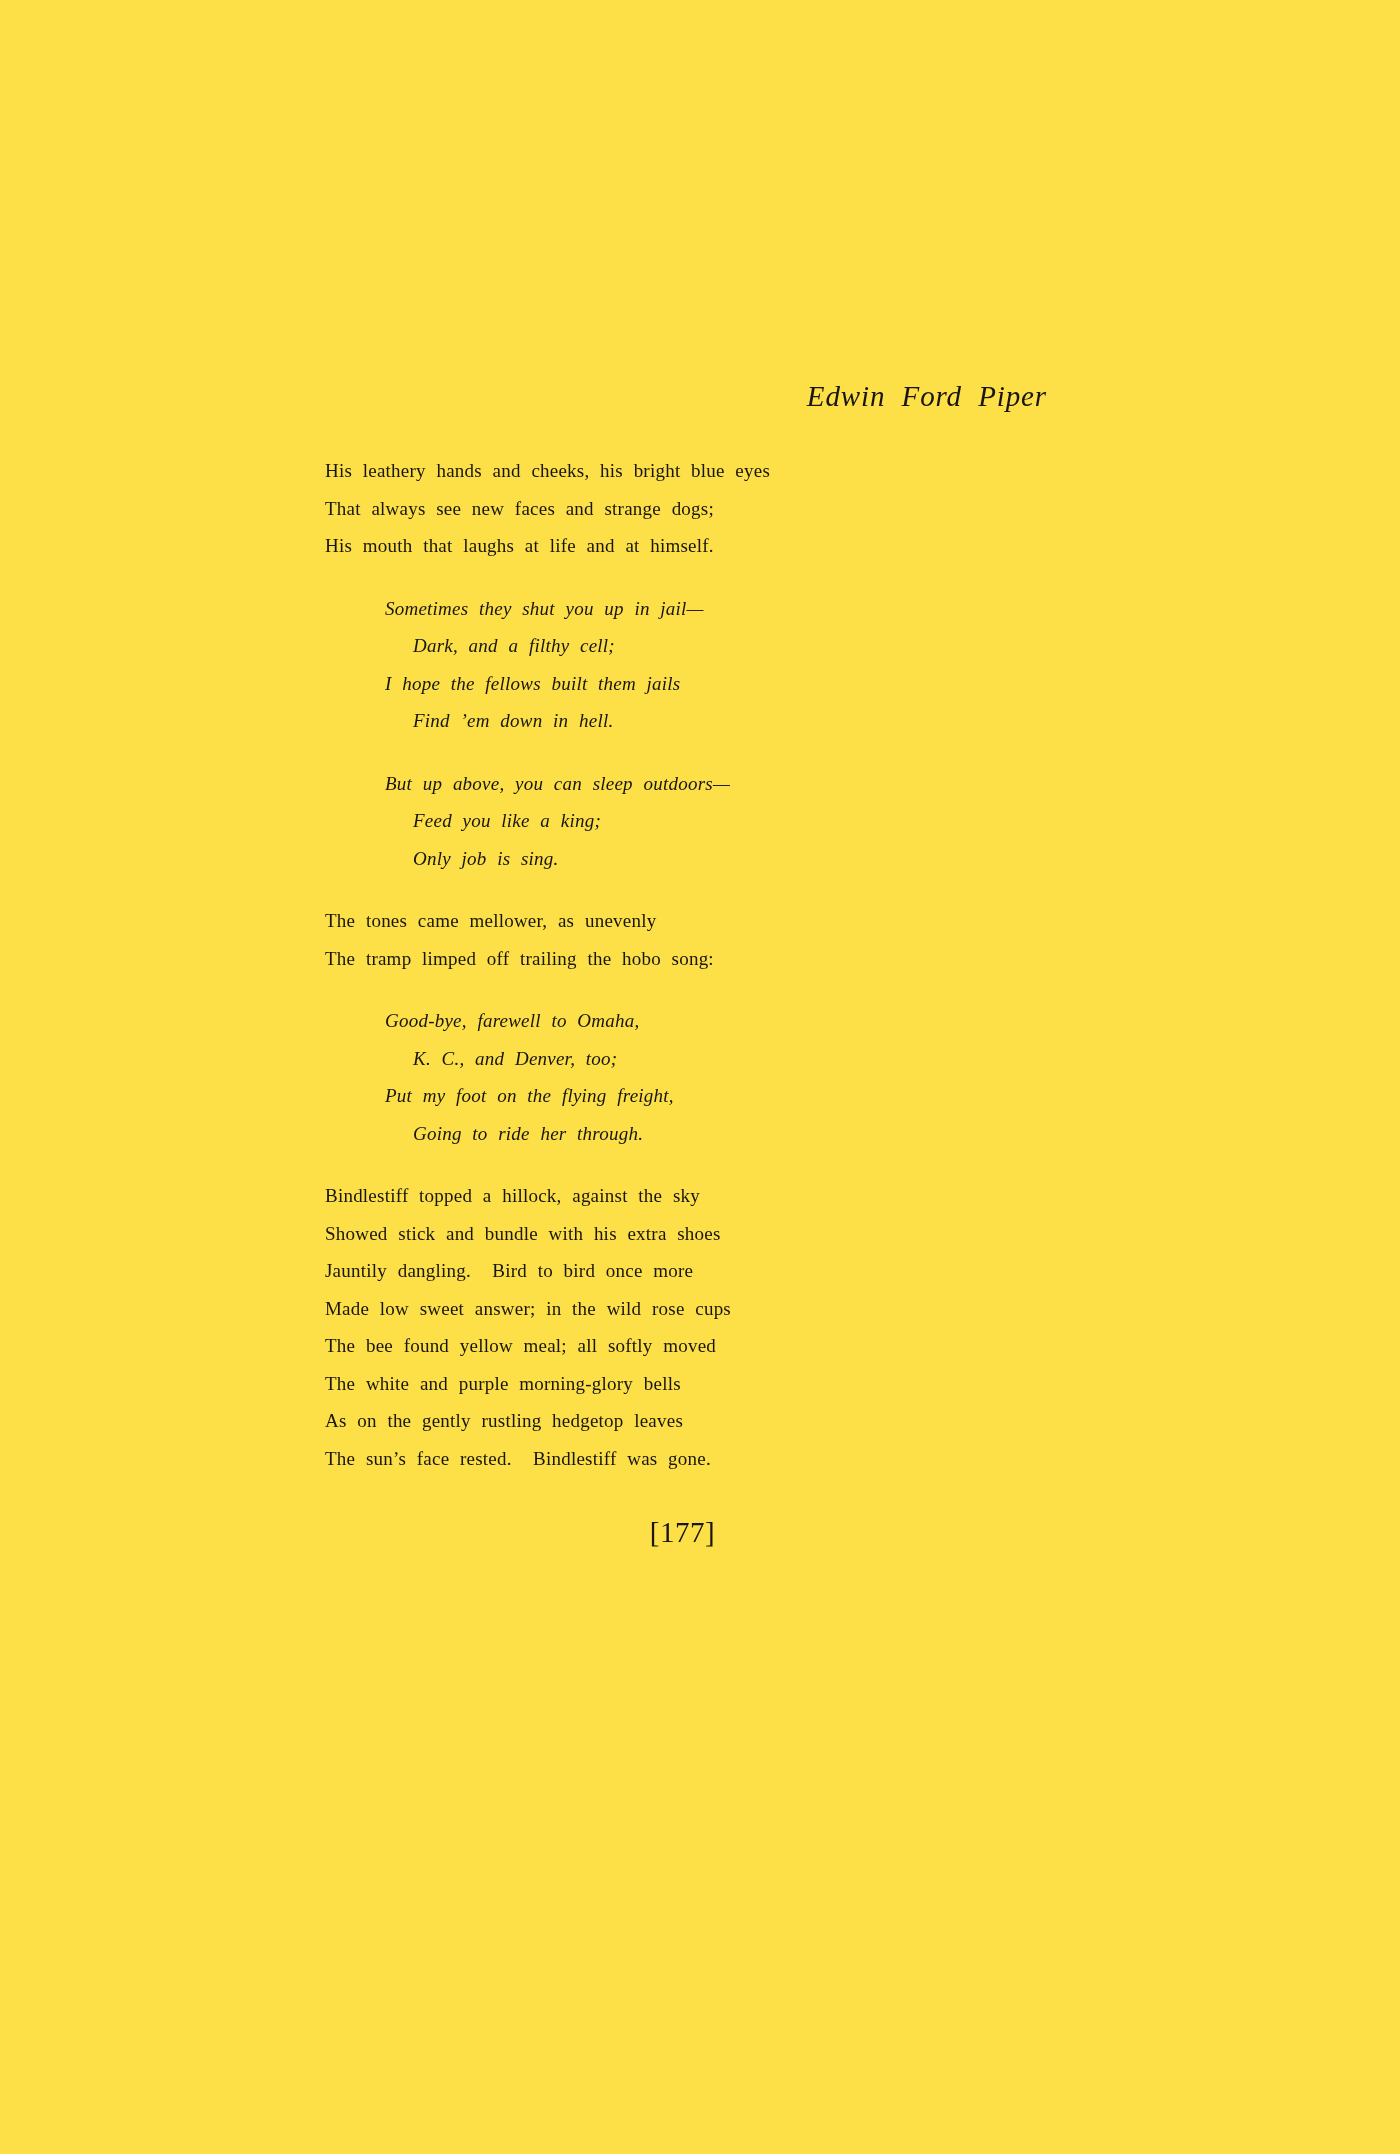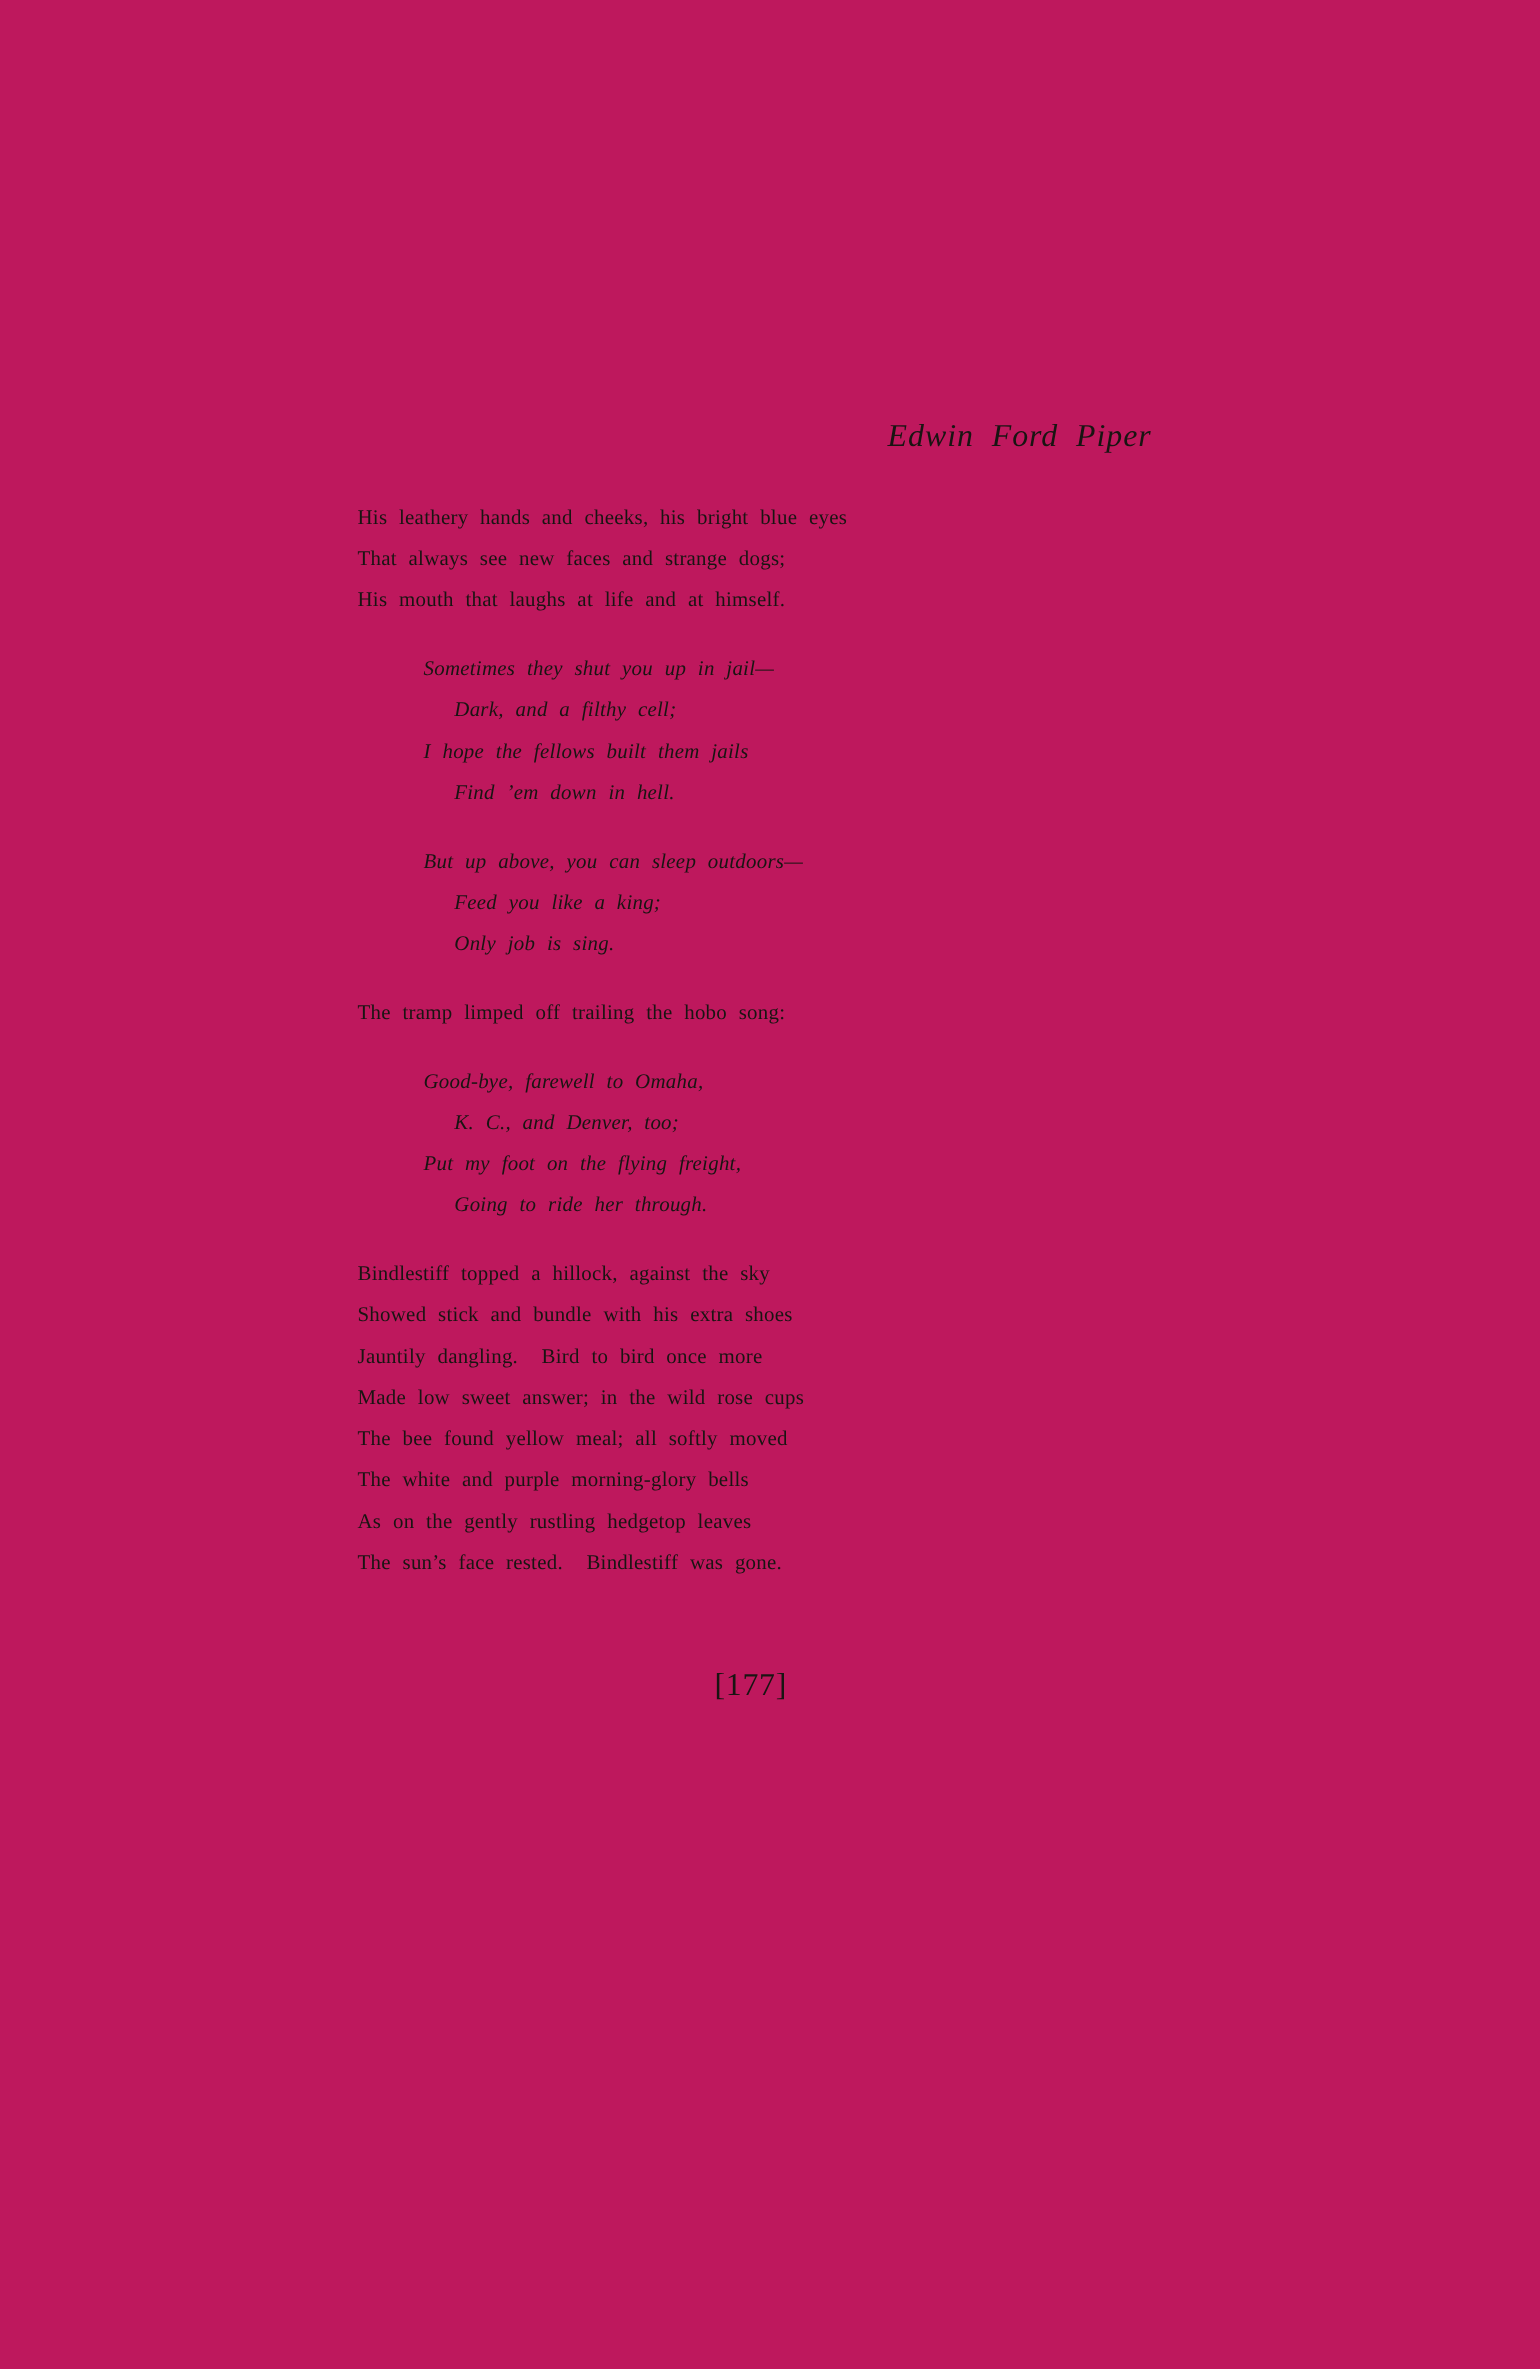--- a/index.html
+++ b/index.html
@@ -59,41 +59,42 @@
     padding-left: 40px;
     box-sizing: border-box;
     text-align: center;
     font-size: 29px;
     letter-spacing: 0.02em;
   }
 </style>
 </head>
 <body style="background: rgb(255, 255, 255);">
 
-<div class="page" style="background: #be185d; color: rgb(24, 21, 18);">
+<div class="page" style="background: #fde047; color: rgb(24, 21, 18);">
   <div class="running-header">Edwin Ford Piper</div>
 
   <div class="poem">
       <div class="stanza roman">
         <div class="line i0">His leathery hands and cheeks, his bright blue eyes</div>
         <div class="line i0">That always see new faces and strange dogs;</div>
         <div class="line i0">His mouth that laughs at life and at himself.</div>
       </div>
       <div class="stanza italic">
         <div class="line i1">Sometimes they shut you up in jail—</div>
         <div class="line i2">Dark, and a filthy cell;</div>
         <div class="line i1">I hope the fellows built them jails</div>
         <div class="line i2">Find ’em down in hell.</div>
       </div>
       <div class="stanza italic">
         <div class="line i1">But up above, you can sleep outdoors—</div>
         <div class="line i2">Feed you like a king;</div>
         <div class="line i2">Only job is sing.</div>
       </div>
       <div class="stanza roman">
+        <div class="line i0">The tones came mellower, as unevenly</div>
         <div class="line i0">The tramp limped off trailing the hobo song:</div>
       </div>
       <div class="stanza italic">
         <div class="line i1">Good-bye, farewell to Omaha,</div>
         <div class="line i2">K. C., and Denver, too;</div>
         <div class="line i1">Put my foot on the flying freight,</div>
         <div class="line i2">Going to ride her through.</div>
       </div>
       <div class="stanza roman">
         <div class="line i0">Bindlestiff topped a hillock, against the sky</div>

